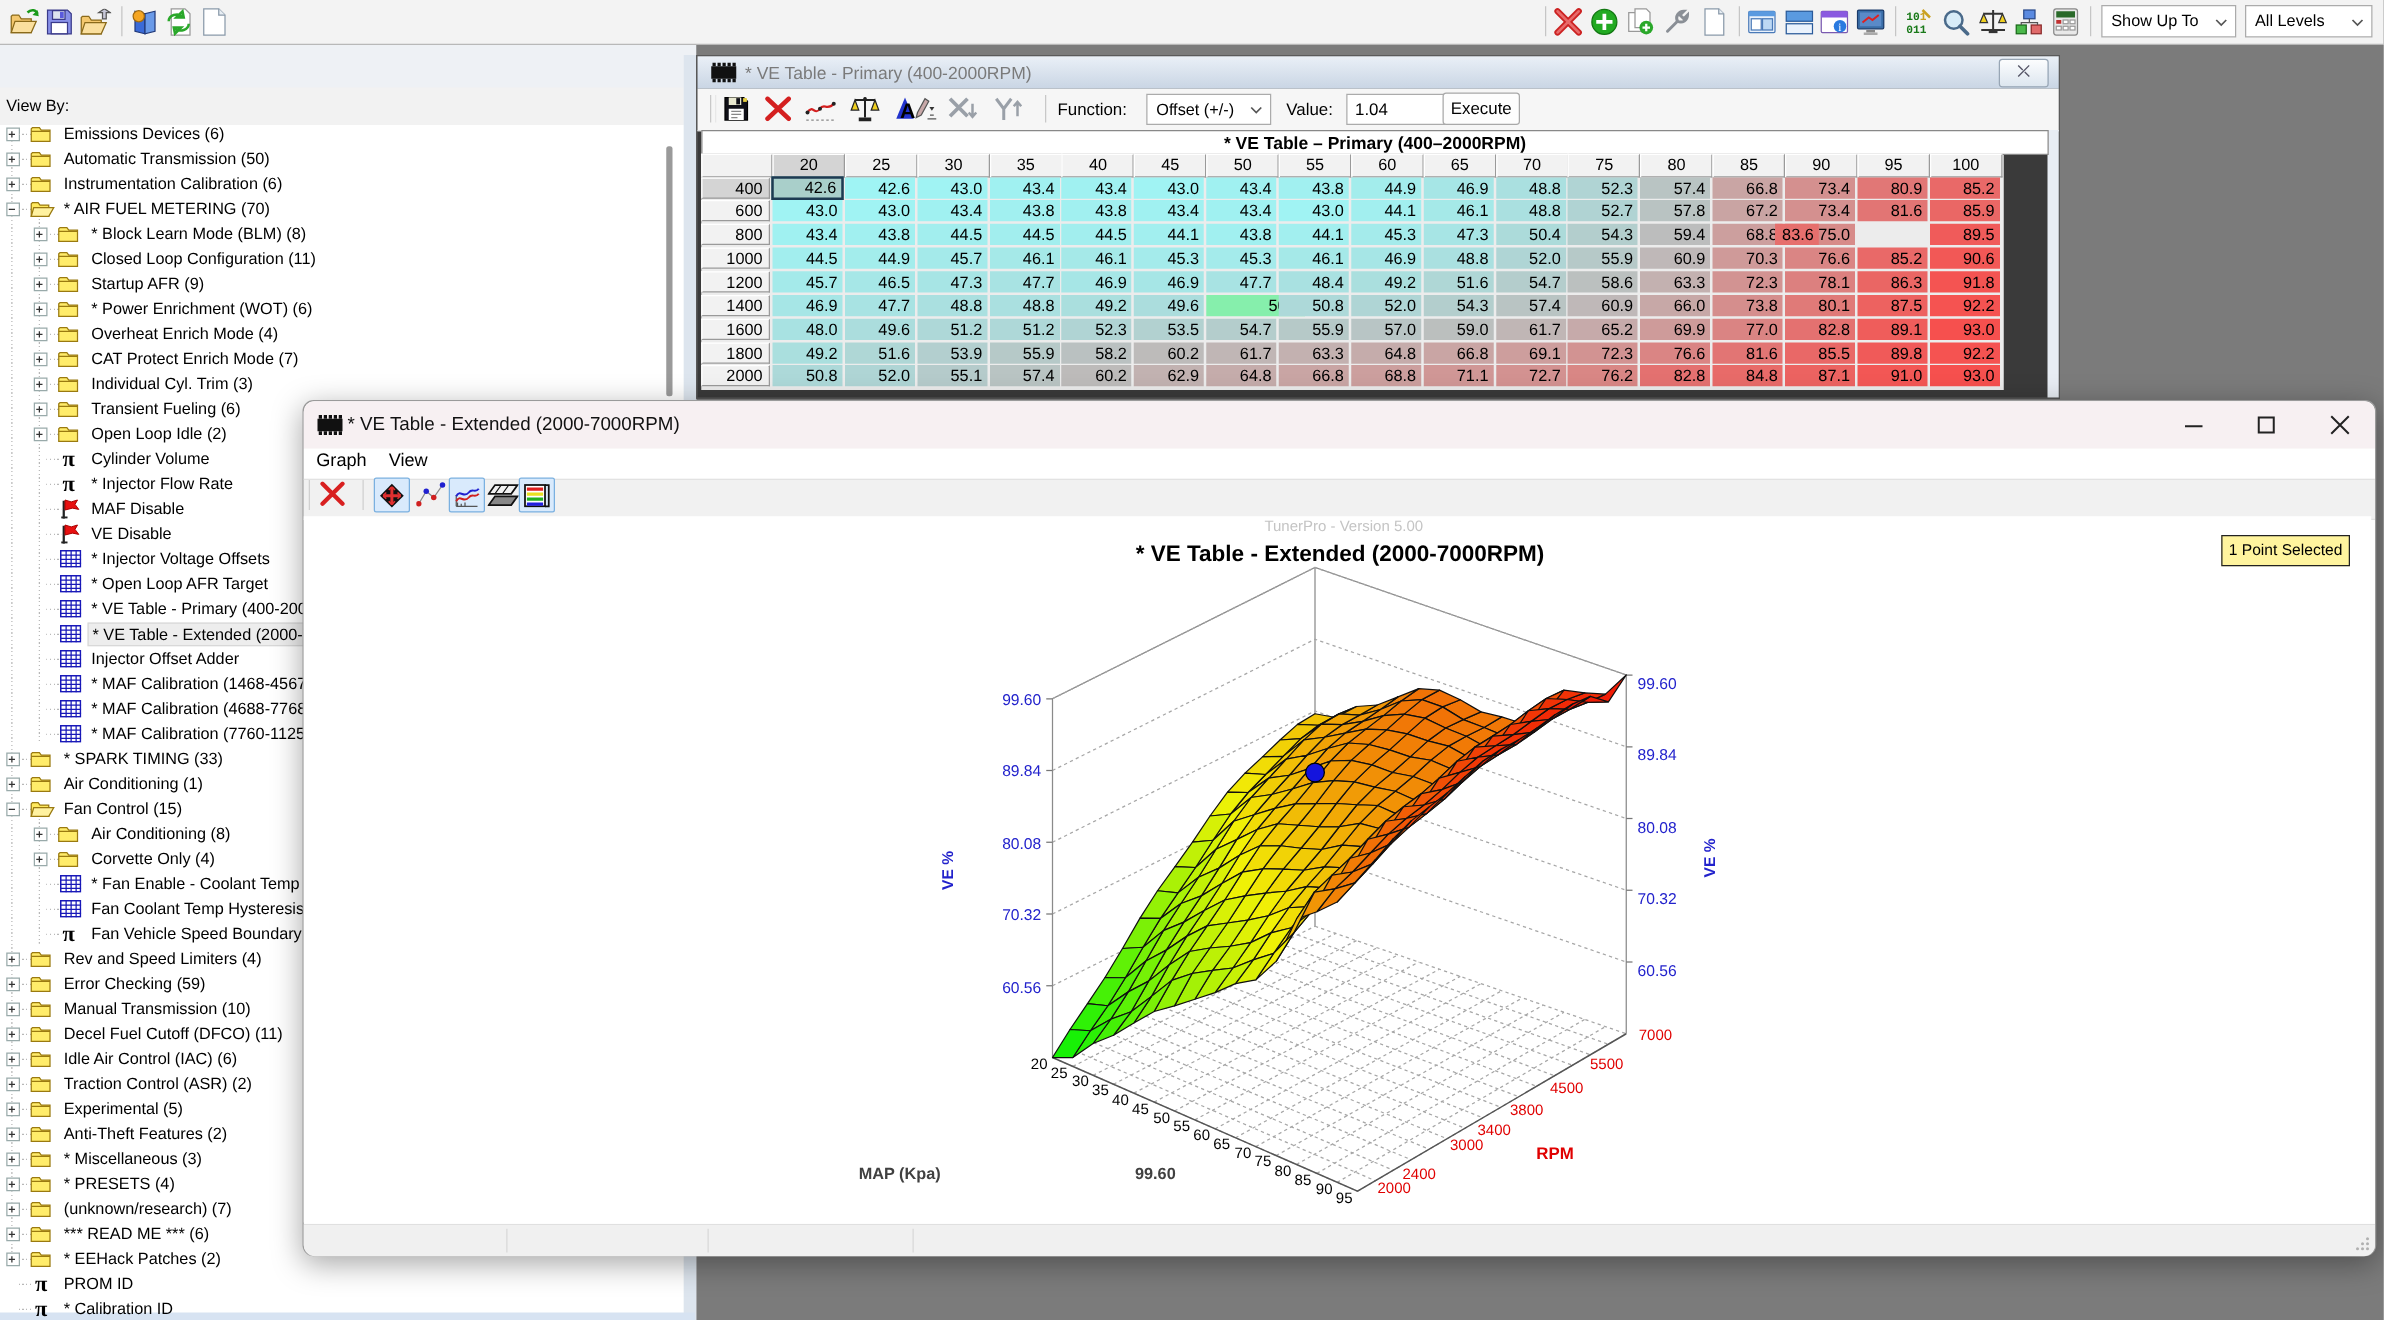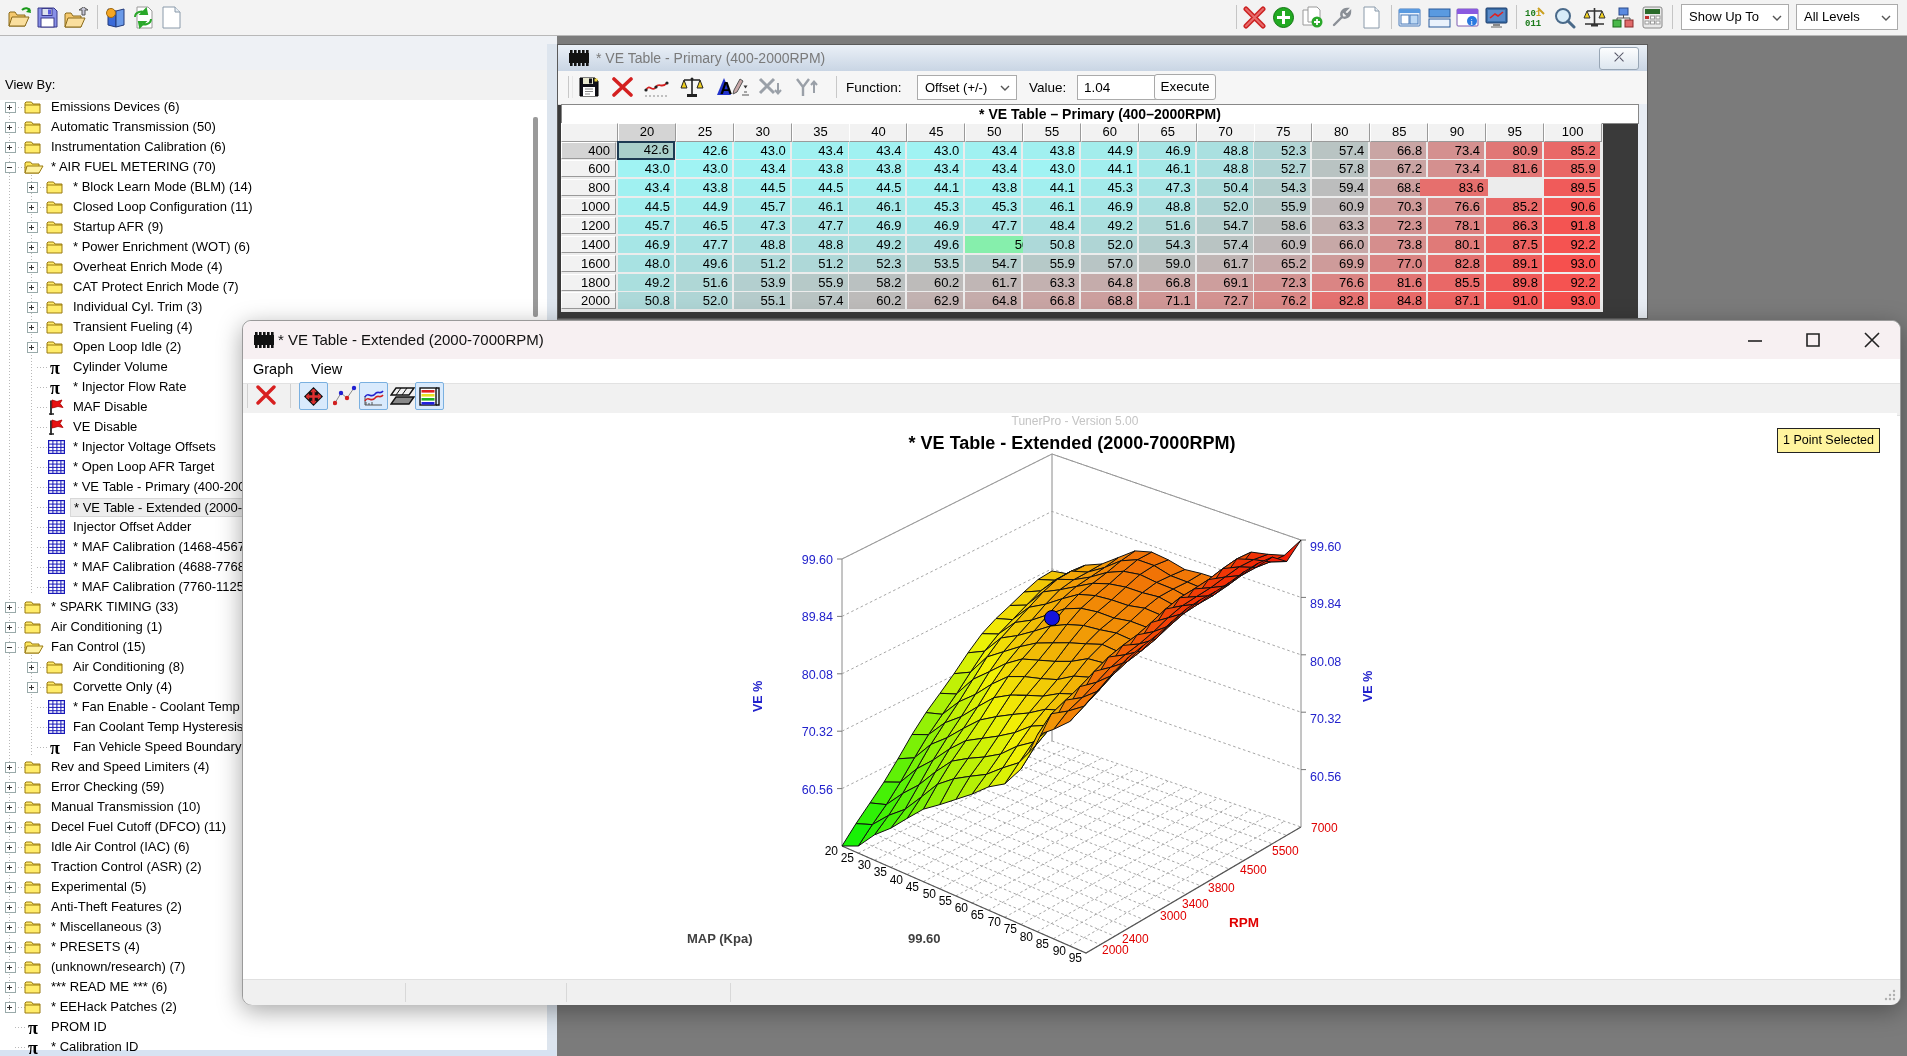--- a/index.html
+++ b/index.html
@@ -181,21 +181,21 @@
       <div style="position:absolute;left:51px;top:159px;font-size:13px;line-height:16px;white-space:nowrap">* AIR FUEL METERING (70)</div>
       <div style="position:absolute;left:27px;top:182px;width:9px;height:9px;background:#fff;border:1px solid #9aa;">
         <div style="position:absolute;left:1px;top:3.5px;width:5px;height:1.2px;background:#333"></div>
         <div style="position:absolute;left:3px;top:1.5px;width:1.2px;height:5px;background:#333"></div>
       </div>
       <div style="position:absolute;left:37px;top:187px;width:12px;height:1px;background-image:repeating-linear-gradient(to right,#b8b8b8 0 1px,transparent 1px 3px)"></div>
       <div style="position:absolute;left:46px;top:180px"><svg width="18" height="14" viewBox="0 0 18 14">
           <path d="M1,3 L1,13 L16,13 L16,4 L9,4 L7.5,2 L2,2 Z" fill="#ffec6a" stroke="#9a7a10" stroke-width="1"></path>
           <path d="M1,5 L16,5" stroke="#9a7a10" stroke-width="1"></path>
         </svg></div>
-      <div style="position:absolute;left:73px;top:179px;font-size:13px;line-height:16px;white-space:nowrap">* Block Learn Mode (BLM) (14)</div>
+      <div style="position:absolute;left:73px;top:179px;font-size:13px;line-height:16px;white-space:nowrap">* Block Learn Mode (BLM) (8)</div>
       <div style="position:absolute;left:27px;top:202px;width:9px;height:9px;background:#fff;border:1px solid #9aa;">
         <div style="position:absolute;left:1px;top:3.5px;width:5px;height:1.2px;background:#333"></div>
         <div style="position:absolute;left:3px;top:1.5px;width:1.2px;height:5px;background:#333"></div>
       </div>
       <div style="position:absolute;left:37px;top:207px;width:12px;height:1px;background-image:repeating-linear-gradient(to right,#b8b8b8 0 1px,transparent 1px 3px)"></div>
       <div style="position:absolute;left:46px;top:200px"><svg width="18" height="14" viewBox="0 0 18 14">
           <path d="M1,3 L1,13 L16,13 L16,4 L9,4 L7.5,2 L2,2 Z" fill="#ffec6a" stroke="#9a7a10" stroke-width="1"></path>
           <path d="M1,5 L16,5" stroke="#9a7a10" stroke-width="1"></path>
         </svg></div>
       <div style="position:absolute;left:73px;top:199px;font-size:13px;line-height:16px;white-space:nowrap">Closed Loop Configuration (11)</div>
@@ -251,21 +251,21 @@
       <div style="position:absolute;left:73px;top:299px;font-size:13px;line-height:16px;white-space:nowrap">Individual Cyl. Trim (3)</div>
       <div style="position:absolute;left:27px;top:322px;width:9px;height:9px;background:#fff;border:1px solid #9aa;">
         <div style="position:absolute;left:1px;top:3.5px;width:5px;height:1.2px;background:#333"></div>
         <div style="position:absolute;left:3px;top:1.5px;width:1.2px;height:5px;background:#333"></div>
       </div>
       <div style="position:absolute;left:37px;top:327px;width:12px;height:1px;background-image:repeating-linear-gradient(to right,#b8b8b8 0 1px,transparent 1px 3px)"></div>
       <div style="position:absolute;left:46px;top:320px"><svg width="18" height="14" viewBox="0 0 18 14">
           <path d="M1,3 L1,13 L16,13 L16,4 L9,4 L7.5,2 L2,2 Z" fill="#ffec6a" stroke="#9a7a10" stroke-width="1"></path>
           <path d="M1,5 L16,5" stroke="#9a7a10" stroke-width="1"></path>
         </svg></div>
-      <div style="position:absolute;left:73px;top:319px;font-size:13px;line-height:16px;white-space:nowrap">Transient Fueling (4)</div>
+      <div style="position:absolute;left:73px;top:319px;font-size:13px;line-height:16px;white-space:nowrap">Transient Fueling (6)</div>
       <div style="position:absolute;left:27px;top:342px;width:9px;height:9px;background:#fff;border:1px solid #9aa;">
         <div style="position:absolute;left:1px;top:3.5px;width:5px;height:1.2px;background:#333"></div>
         <div style="position:absolute;left:3px;top:1.5px;width:1.2px;height:5px;background:#333"></div>
       </div>
       <div style="position:absolute;left:37px;top:347px;width:12px;height:1px;background-image:repeating-linear-gradient(to right,#b8b8b8 0 1px,transparent 1px 3px)"></div>
       <div style="position:absolute;left:46px;top:340px"><svg width="18" height="14" viewBox="0 0 18 14">
           <path d="M1,3 L1,13 L16,13 L16,4 L9,4 L7.5,2 L2,2 Z" fill="#ffec6a" stroke="#9a7a10" stroke-width="1"></path>
           <path d="M1,5 L16,5" stroke="#9a7a10" stroke-width="1"></path>
         </svg></div>
       <div style="position:absolute;left:73px;top:339px;font-size:13px;line-height:16px;white-space:nowrap">Open Loop Idle (2)</div>
@@ -681,21 +681,21 @@
     <div class="td" style="left:907.2px;top:179.2px;width:56.1px;height:17.0px;background:rgb(162,239,239)">44.1</div>
     <div class="td" style="left:965.1px;top:179.2px;width:56.1px;height:17.0px;background:rgb(161,240,240)">43.8</div>
     <div class="td" style="left:1023.0px;top:179.2px;width:56.1px;height:17.0px;background:rgb(162,239,239)">44.1</div>
     <div class="td" style="left:1080.8px;top:179.2px;width:56.1px;height:17.0px;background:rgb(164,235,235)">45.3</div>
     <div class="td" style="left:1138.7px;top:179.2px;width:56.1px;height:17.0px;background:rgb(167,229,229)">47.3</div>
     <div class="td" style="left:1196.5px;top:179.2px;width:56.1px;height:17.0px;background:rgb(172,219,218)">50.4</div>
     <div class="td" style="left:1254.3px;top:179.2px;width:56.1px;height:17.0px;background:rgb(179,206,205)">54.3</div>
     <div class="td" style="left:1312.2px;top:179.2px;width:56.1px;height:17.0px;background:rgb(188,189,189)">59.4</div>
     <div class="td" style="left:1370.1px;top:179.2px;width:56.1px;height:17.0px;background:rgb(204,159,158)">68.8</div>
     <div class="td" style="left:1427.9px;top:179.2px;width:56.1px;height:17.0px;background:rgb(215,139,137)">75.0</div>
-    <div class="td" style="left:1420px;top:179.2px;width:68px;height:17.0px;background:rgb(230,111,109)">83.6</div>
+    <div class="td" style="left:1420px;top:179.2px;width:35px;height:17.0px;background:rgb(230,111,109)">83.6</div>
     <div class="td" style="left:1543.6px;top:179.2px;width:56.1px;height:17.0px;background:rgb(240,91,90)">89.5</div>
     <div class="th" style="left:561px;top:198.1px;width:55px;height:17.0px;background:#f2f2f2;text-align:right;padding-right:5px;box-sizing:border-box">1000</div>
     <div class="td" style="left:618.0px;top:198.1px;width:56.1px;height:17.0px;background:rgb(162,238,238)">44.5</div>
     <div class="td" style="left:675.9px;top:198.1px;width:56.1px;height:17.0px;background:rgb(163,237,236)">44.9</div>
     <div class="td" style="left:733.7px;top:198.1px;width:56.1px;height:17.0px;background:rgb(164,234,234)">45.7</div>
     <div class="td" style="left:791.5px;top:198.1px;width:56.1px;height:17.0px;background:rgb(165,233,232)">46.1</div>
     <div class="td" style="left:849.4px;top:198.1px;width:56.1px;height:17.0px;background:rgb(165,233,232)">46.1</div>
     <div class="td" style="left:907.2px;top:198.1px;width:56.1px;height:17.0px;background:rgb(164,235,235)">45.3</div>
     <div class="td" style="left:965.1px;top:198.1px;width:56.1px;height:17.0px;background:rgb(164,235,235)">45.3</div>
     <div class="td" style="left:1023.0px;top:198.1px;width:56.1px;height:17.0px;background:rgb(165,233,232)">46.1</div>

